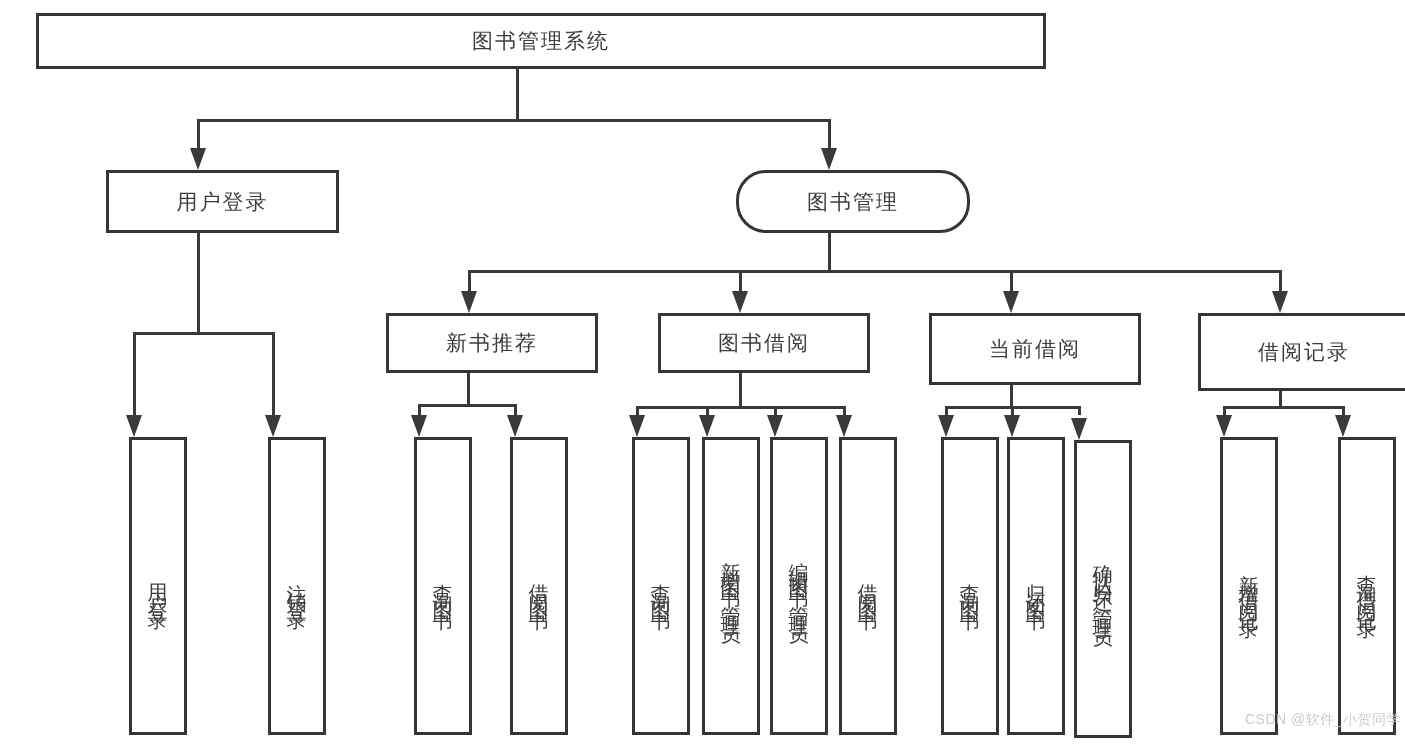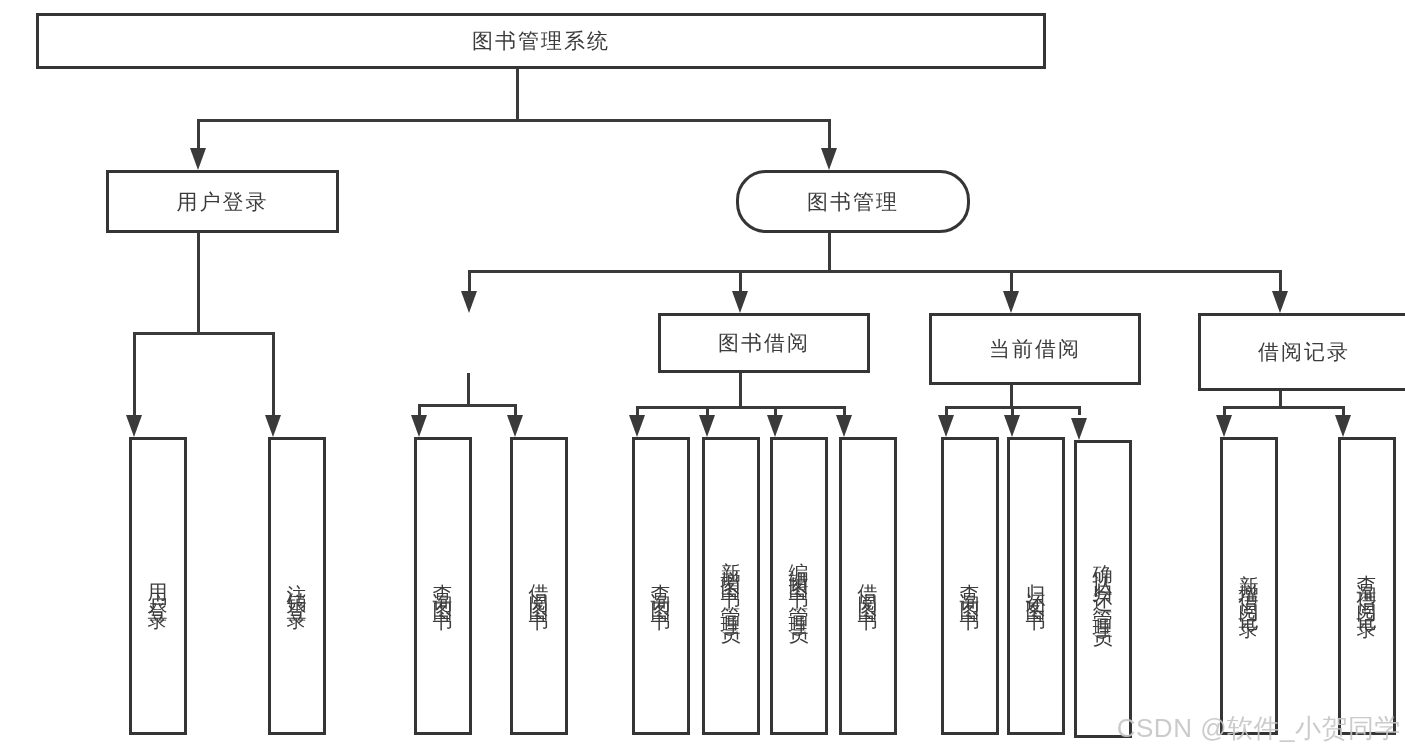--- a/index.html
+++ b/index.html
@@ -38,21 +38,21 @@
     width:0;height:0;
     border-left:8px solid transparent;
     border-right:8px solid transparent;
     border-top:22px solid #3a3a3a;
     z-index:1;
   }
   .watermark{
     position:absolute;
     right:4px;
     top:711px;
-    font-size:26px;
+    font-size:14px;
     color:#c7c7c7;
     letter-spacing:0.5px;
     z-index:6;
     opacity:0.92;
   }
 </style>
 </head>
 <body>
 
 <div class="canvas">
@@ -62,20 +62,23 @@
   </div>
 
   <div class="box" style="left:82px;top:170px;width:233px;height:63px;">
     <span>用户登录</span>
   </div>
 
   <div class="box" style="left:712px;top:170px;width:234px;height:63px;border-radius:30px;">
     <span>图书管理</span>
   </div>
 
+  <div class="box" style="left:362px;top:313px;width:212px;height:60px;">
+    <span>新书推荐</span>
+  </div>
 
   <div class="box" style="left:634px;top:313px;width:212px;height:60px;">
     <span>图书借阅</span>
   </div>
 
   <div class="box" style="left:905px;top:313px;width:212px;height:72px;">
     <span>当前借阅</span>
   </div>
 
   <div class="box" style="left:1174px;top:313px;width:212px;height:78px;">

